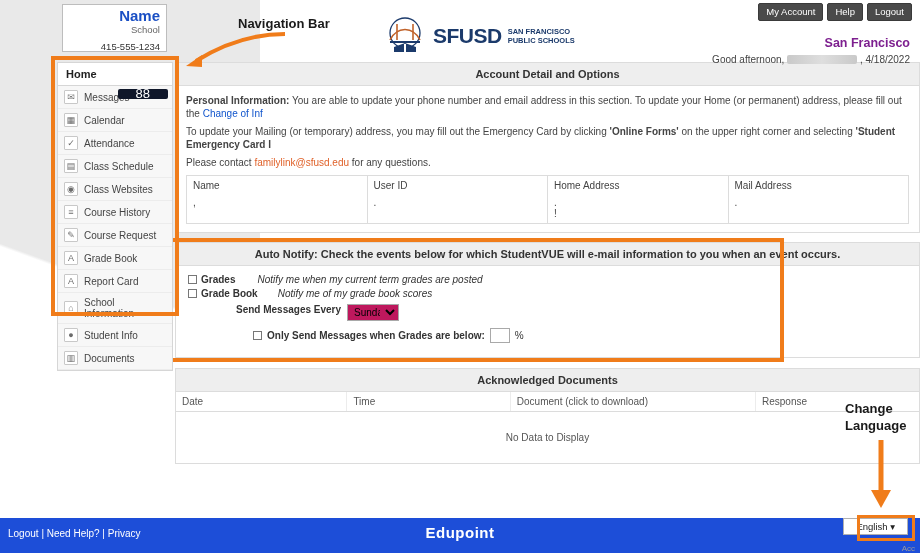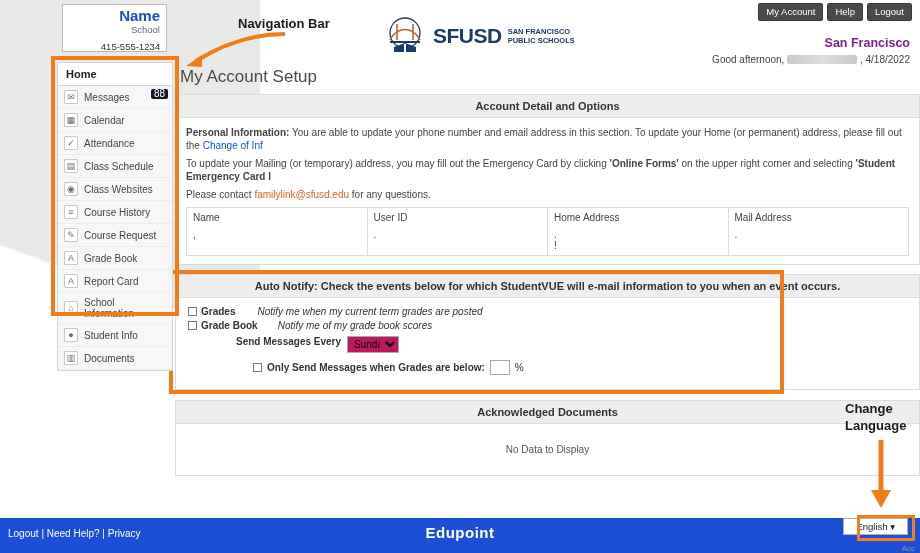--- a/index.html
+++ b/index.html
@@ -67,21 +67,21 @@
     display:flex; align-items:center; gap:6px; padding:4px 6px;
     border-bottom:1px solid #ececec; background:#f7f7f7; color:#444; font-size:10px;
     position:relative; cursor:pointer;
   }
   .nav-item .nicon {
     width:14px; height:14px; flex:0 0 14px; display:flex; align-items:center; justify-content:center;
     font-size:9px; color:#6c6c6c; border:1px solid #c8c8c8; background:#fff; border-radius:1px;
   }
   .nav-badge {
     position:absolute; right:4px; top:3px; background:#0f172a; color:#fff;
-    font-size:10px; border-radius:2px; padding:0px 3px; line-height:10px;
+    font-size:13px; border-radius:2px; padding:0px 18px; line-height:10px;
   }
   .nav-highlight {
     position:absolute; left:51px; top:56px; width:128px; height:260px;
     border:4px solid #f07c1a; z-index:7; pointer-events:none;
   }
   
   .callout-text {
     position:absolute; font-weight:bold; color:#1a1a1a; z-index:20;
   }
   .nav-label { left:238px; top:16px; font-size:13px; }
@@ -255,21 +255,20 @@
 </div>
 <div class="nav-highlight"></div>
 
 <div class="callout-text nav-label">Navigation Bar</div>
 <svg class="arrow-svg" style="left:180px; top:28px; width:110px; height:42px;" viewBox="0 0 110 42">
   <path d="M105 6 C 70 6, 40 18, 16 33" stroke="#f07c1a" stroke-width="4" fill="none"></path>
   <path d="M6 38 L22 27 L22 39 Z" fill="#f07c1a"></path>
 </svg>
 
 <div class="main">
-  <div class="page-title">My Account Setup</div>
 
   <div class="section-head">Account Detail and Options</div>
   <div class="panel">
     <p>
       <span class="lbl-bold">Personal Information:</span><span> You are able to update your phone number and email address in this section. To update your Home (or permanent) address, please fill out the </span><a class="lnk" href="#">Change of Inf</a>
     </p>
     <p>
       <span>To update your Mailing (or temporary) address, you may fill out the Emergency Card by clicking </span><span class="lbl-bold">'Online Forms'</span><span> on the upper right corner and selecting </span><span class="lbl-bold">'Student Emergency Card I</span>
     </p>
     <p>
@@ -325,20 +324,26 @@
       </div>
     </div>
     <div class="notify-highlight"></div>
   </div>
 
   <div class="docs-wrap">
     <div class="section-head">Acknowledged Documents</div>
     <div class="panel" style="padding:0">
       <table class="docs-table">
         <tbody>
+            <tr>
+          <th style="width:23%">Date</th>
+          <th style="width:22%">Time</th>
+          <th style="width:33%">Document (click to download)</th>
+          <th style="width:22%; border-right:none">Response</th>
+        </tr>
         <tr>
           <td colspan="4" class="docs-empty">No Data to Display</td>
         </tr>
       </tbody>
         </table>
     </div>
   </div>
 </div>
 
 <div class="callout-text lang-label">

